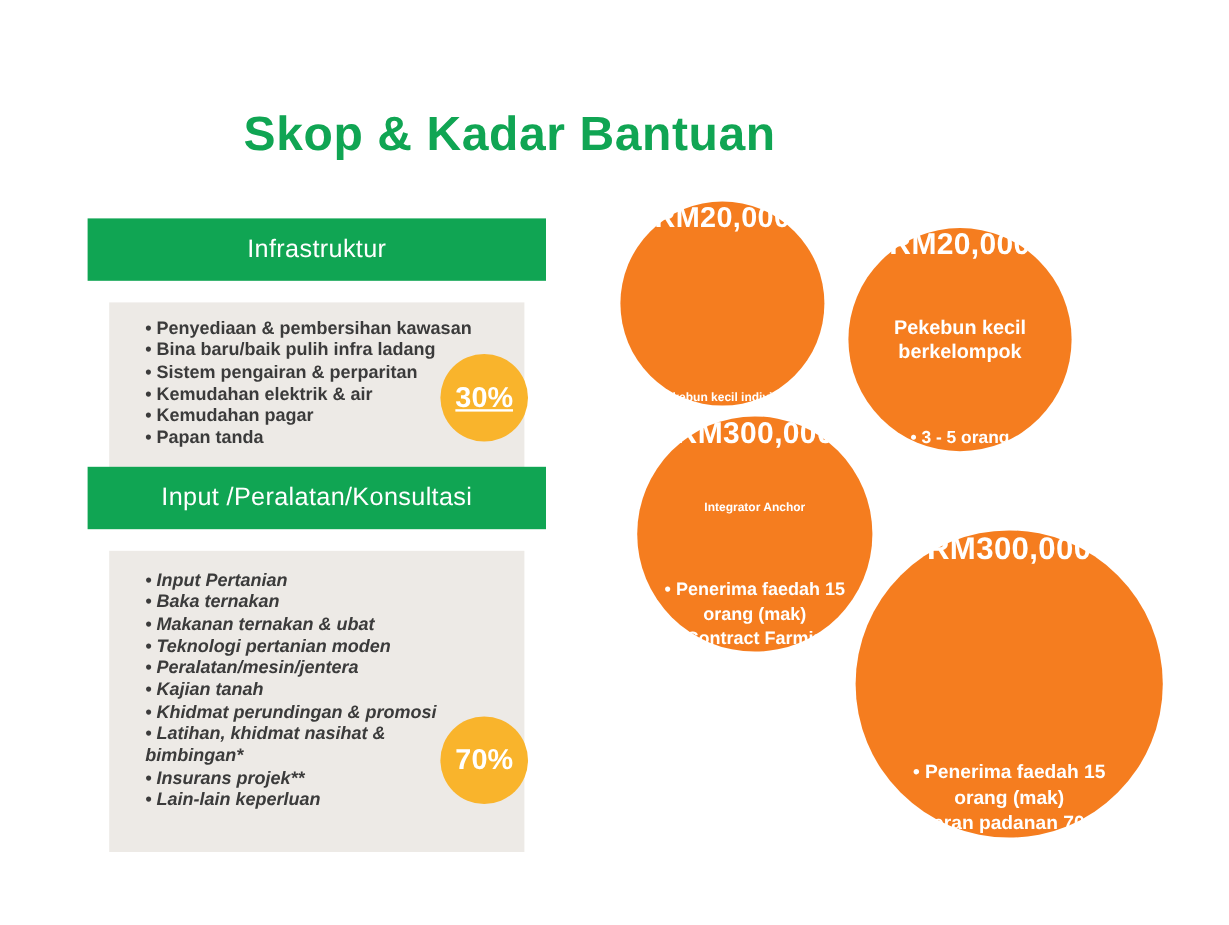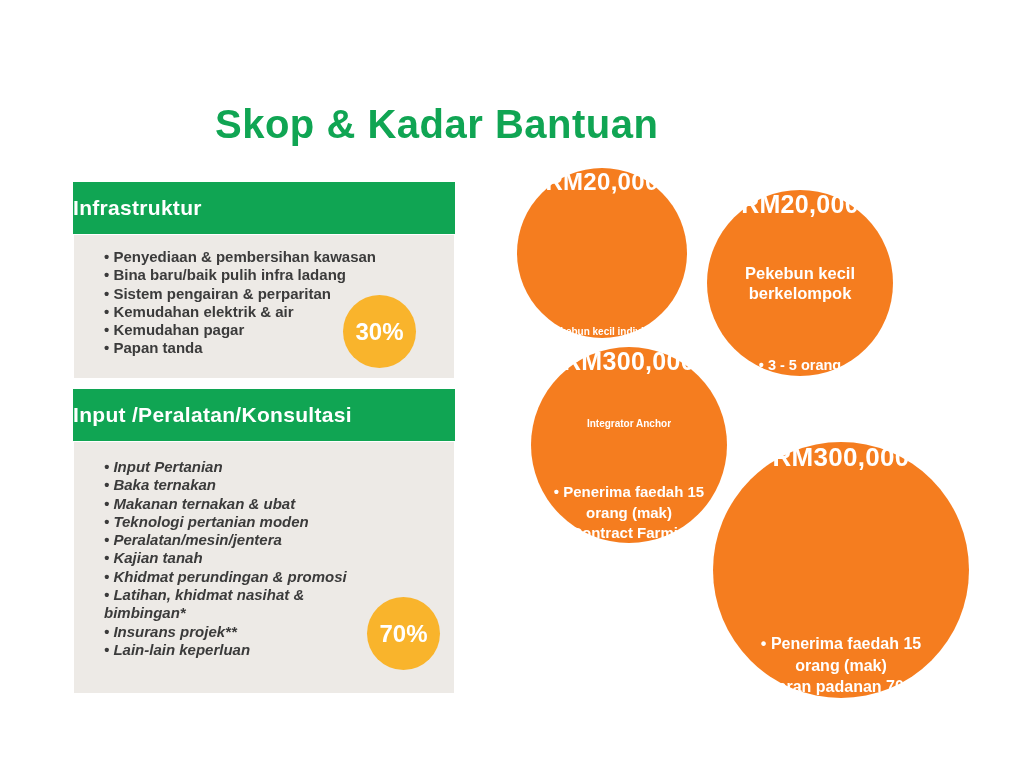--- a/index.html
+++ b/index.html
@@ -16,47 +16,48 @@
     width: 1024px;
     height: 771px;
     background: #ffffff;
     font-family: "Liberation Sans", sans-serif;
     overflow: hidden;
   }
   .title {
     position: absolute;
     left: 203px;
     top: 90px;
-    margin: 12px;
+    margin: 0;
     font-size: 40px;
     font-weight: bold;
     letter-spacing: 0.5px;
     color: var(--green, #10A553);
     white-space: nowrap;
   }
   .panel {
     position: absolute;
     left: 73px;
     width: 382px;
   }
   .panel-1 { top: 182px; }
   .panel-2 { top: 389px; }
   .panel-header {
     background: var(--green, #10A553);
     color: #ffffff;
     font-size: 21px;
-    font-weight: bold;
+    font-weight: normal;
     letter-spacing: 0.3px;
+    text-align: center;
     height: 52px;
     line-height: 52px;
     white-space: nowrap;
   }
   .panel-body {
     background: var(--panel-bg, #EDEAE6);
-    margin: 1px;
+    margin: 18px;
     list-style: none;
     padding: 13px 32px 0 30px;
   }
   .panel-1 .panel-body { height: 143px; }
   .panel-2 .panel-body { height: 251px; padding-top: 16px; font-style: italic; }
   .panel-body li {
     font-size: 15px;
     font-weight: bold;
     line-height: 18.3px;
     color: var(--text, #3B3B3B);
@@ -70,21 +71,21 @@
     border-radius: 50%;
     background: var(--yellow, #F9B42C);
     color: #ffffff;
     font-size: 24px;
     font-weight: bold;
     display: flex;
     align-items: center;
     justify-content: center;
     z-index: 2;
   }
-  .badge-30 { left: 343px; top: 295px; }
+  .badge-30 { left: 367px; top: 295px; text-decoration: underline; }
   .badge-70 { left: 367px; top: 597px; }
   .circle {
     position: absolute;
     border-radius: 50%;
     background: var(--orange, #F57D1F);
     color: #ffffff;
     display: flex;
     flex-direction: column;
     align-items: center;
     justify-content: space-between;

